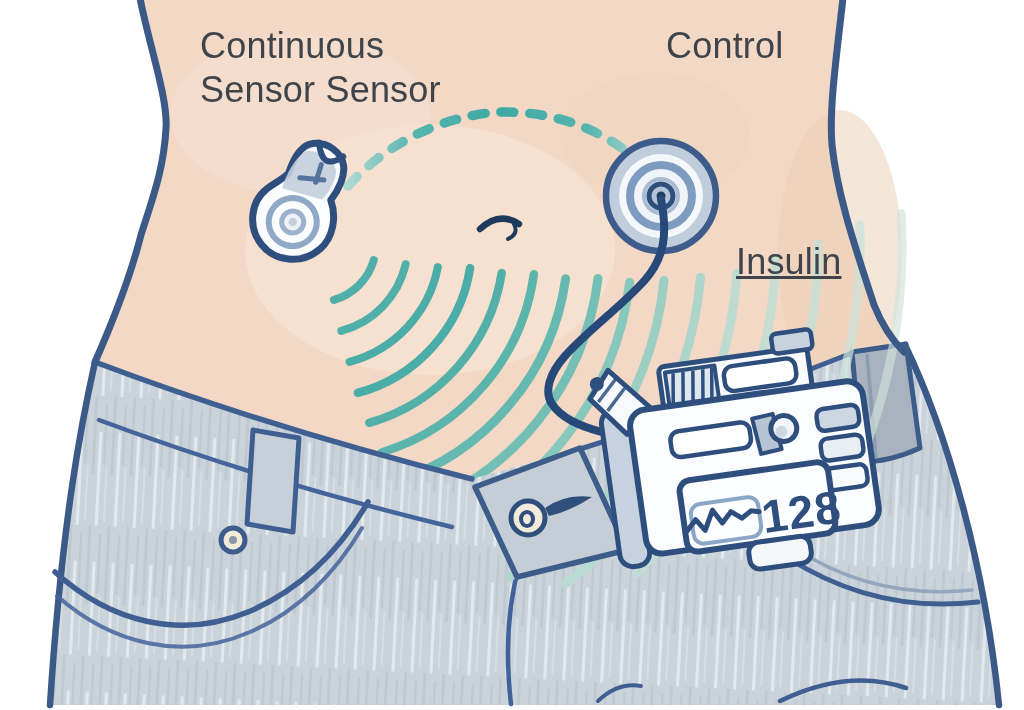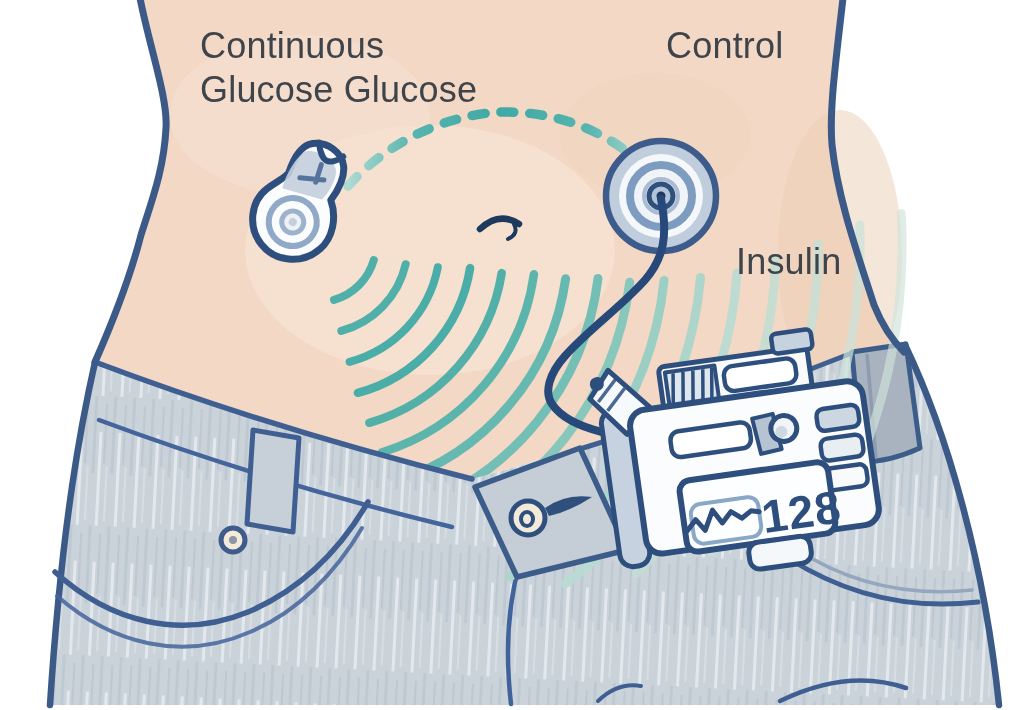--- a/index.html
+++ b/index.html
@@ -196,21 +196,21 @@
   </g>
 
   <g fill="none" stroke-linecap="round">
     <path d="M 140,-2 C 149,45 168,98 166,128 C 164,170 151,203 141,235 C 130,278 110,328 95,362" class="outline" stroke-width="7"></path>
     <path d="M 843,-2 C 836,60 829,110 832,145 C 838,200 858,255 874,305 C 884,330 896,344 904,352" class="outline" stroke-width="7"></path>
   </g>
 </svg>
 
 <div class="label" style="left:200px;top:24px;">
   <span>Continuous</span>
-  <span>Glucose Glucose</span>
+  <span>Sensor Sensor</span>
 </div>
 <div class="label" style="left:622px;top:24px;margin-left:44px;">
   <span>Control</span>
 </div>
-<div class="label" style="left:736px;top:240px;">
+<div class="label" style="left:736px;top:240px;text-decoration:underline;">
   <span>Insulin</span>
 </div>
 </div>
 
 </body></html>

